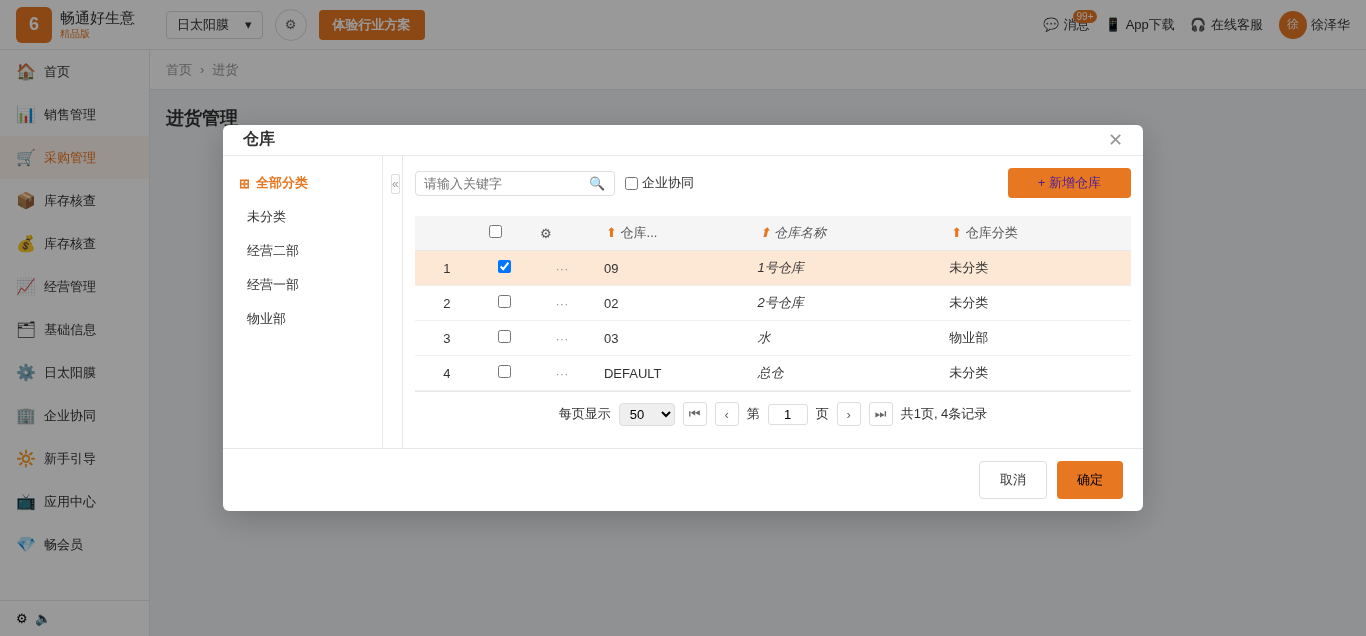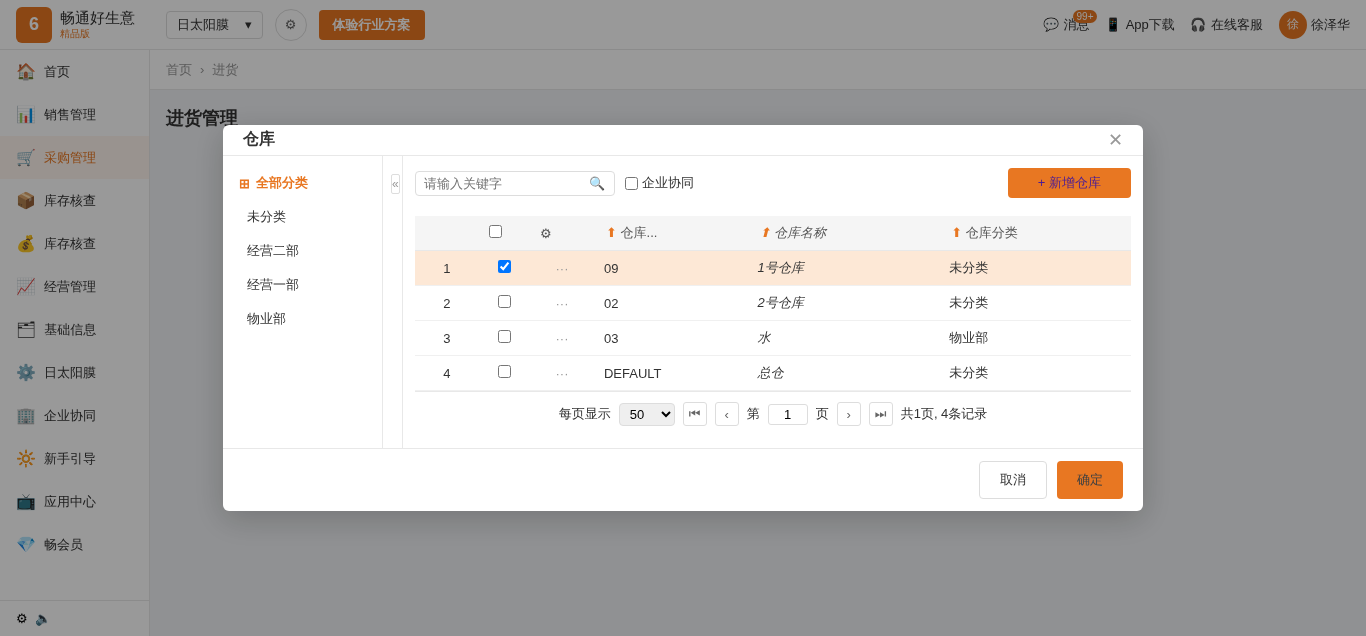--- a/index.html
+++ b/index.html
@@ -188,21 +188,21 @@
     .modal-footer {
       padding: 12px 20px; border-top: 1px solid #e8e8e8;
       display: flex; justify-content: flex-end; gap: 10px;
     }
     .cancel-btn {
       padding: 9px 20px; border: 1px solid #ddd; border-radius: 4px;
       background: #fff; cursor: pointer; font-size: 13px; color: #333;
     }
     .confirm-btn {
       padding: 7px 20px; border: none; border-radius: 4px;
-      background: #e87722; color: #404040; cursor: pointer; font-size: 13px;
+      background: #e87722; color: #000000; cursor: pointer; font-size: 13px;
     }
   </style>
 </head>
 <body>
 
 <div class="top-header">
   <div class="logo-area">
     <div class="logo-icon">
       <span>6</span>
     </div>

